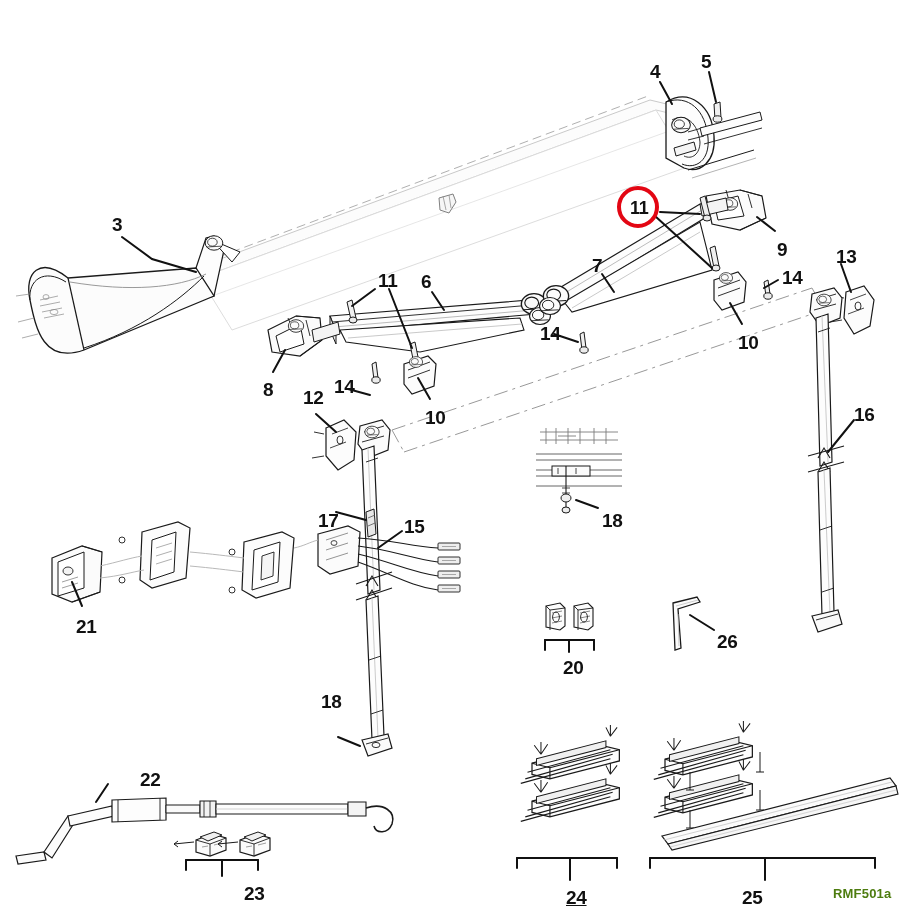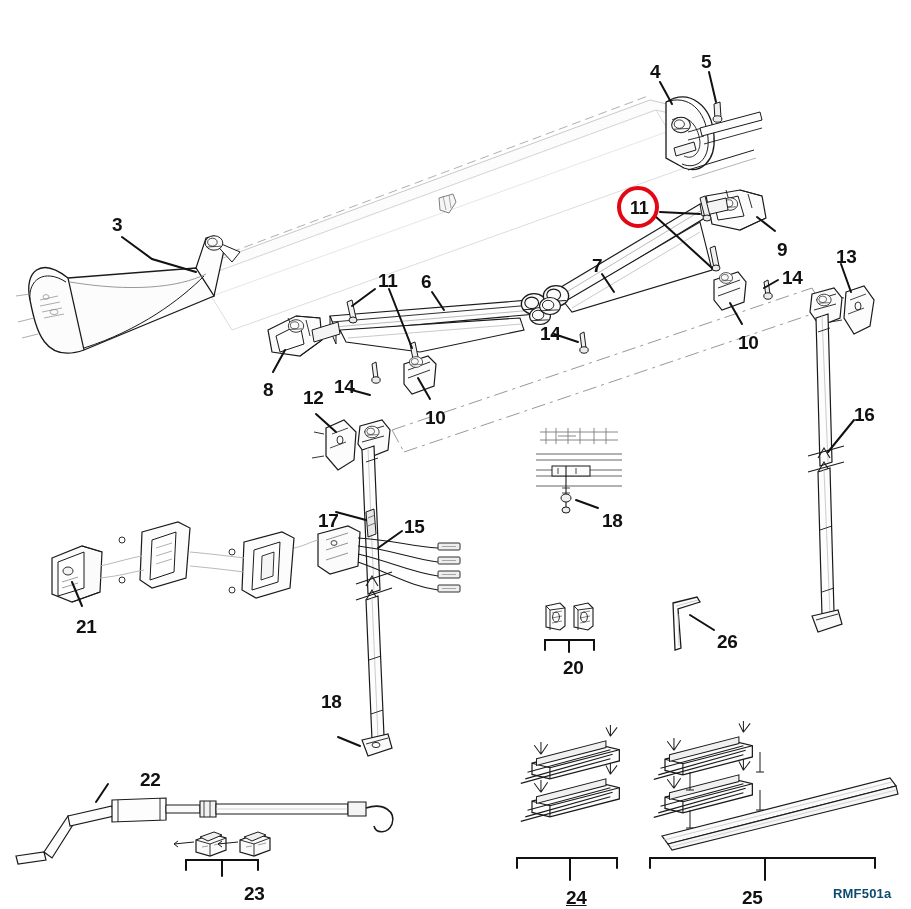--- a/index.html
+++ b/index.html
@@ -45,21 +45,21 @@
     border: 4px solid #e30613;
     border-radius: 50%;
     box-sizing: border-box;
     background: transparent;
   }
   #sheet-code {
     position: absolute;
     font-family: "Liberation Sans", sans-serif;
     font-weight: bold;
     font-size: 13px;
-    color: #0c4a6e;
+    color: #4d7c0f;
     letter-spacing: 0.2px;
   }
 </style>
 </head>
 <body>
 
 <div id="diagram-root">
 
   <svg id="diagram-svg" viewBox="0 0 911 909" xmlns="http://www.w3.org/2000/svg">
 

